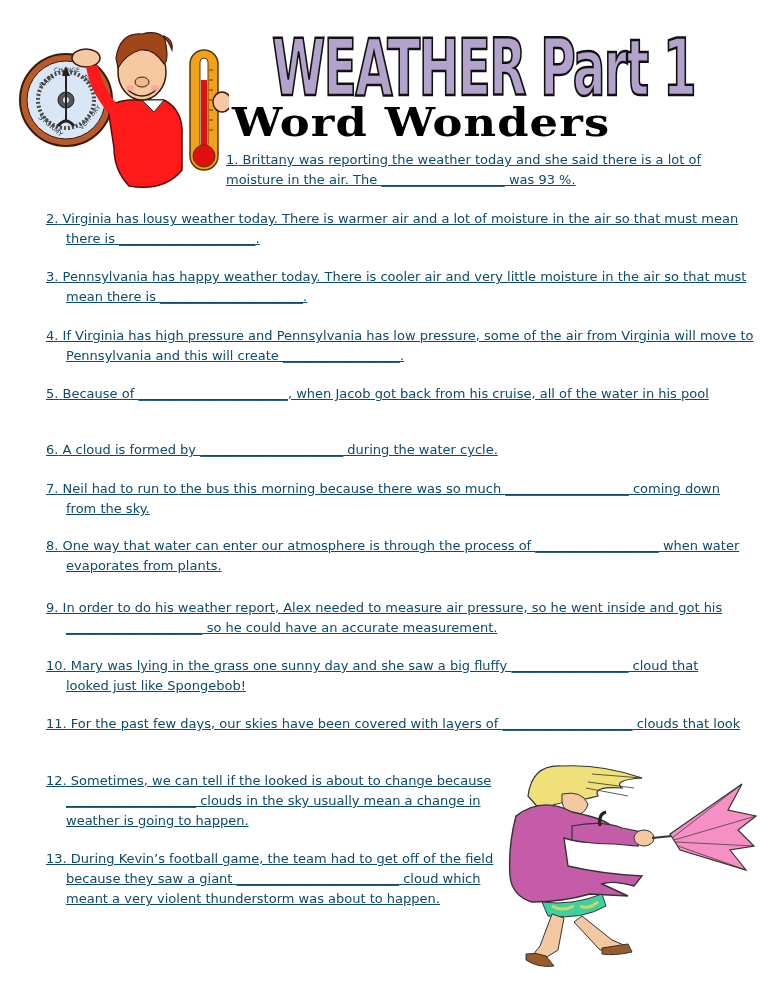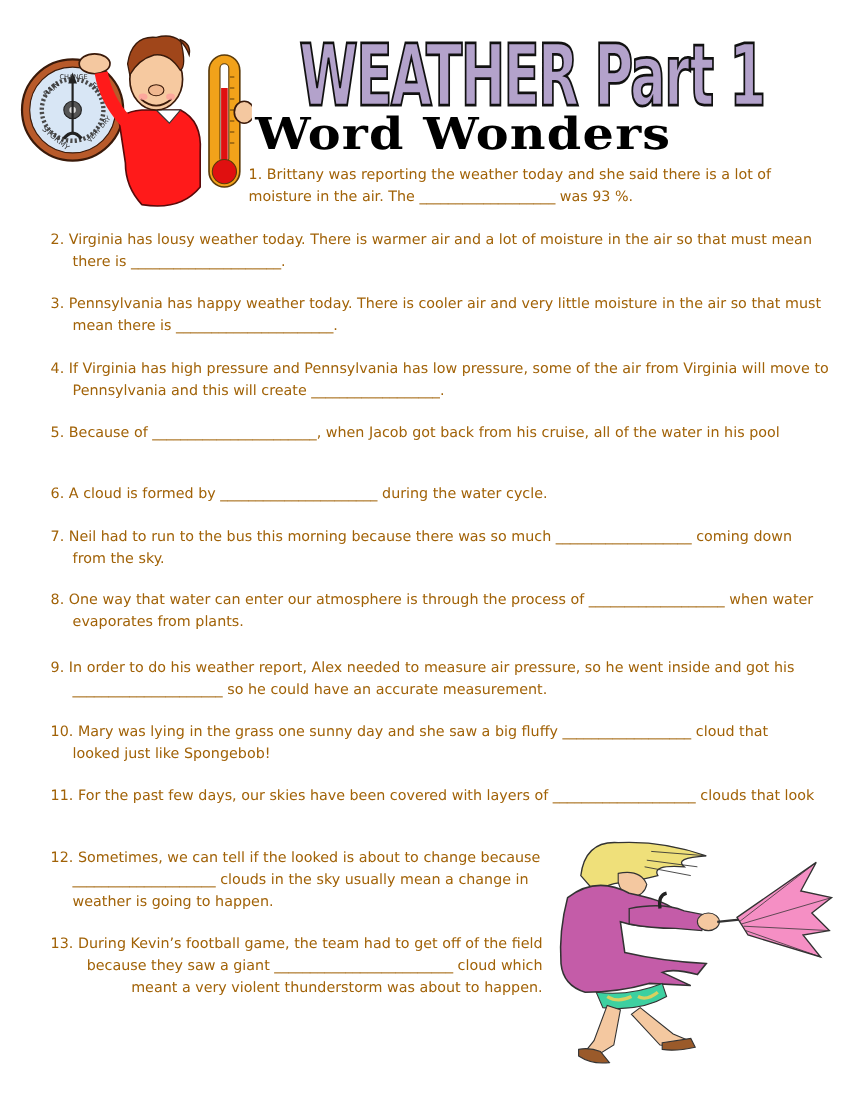--- a/index.html
+++ b/index.html
@@ -21,41 +21,42 @@
       position: absolute; left: 232px; top: 102px;
       font-family: "DejaVu Serif", serif; font-weight: bold;
       font-size: 40px; line-height: 1; color: #000;
       letter-spacing: 1px; white-space: nowrap;
       transform: scaleX(1.12); transform-origin: left top;
     }
 
     
     .q {
       position: absolute; font-size: 13px; line-height: 20px;
-      color: #a16207;
+      color: #0c4a6e;
+      text-decoration: underline;
     }
     .q .line { display: block; white-space: nowrap; }
     .q .indent { padding-left: 20px; }
     .blank { display: inline; letter-spacing: 0; }
 
     .q1 { left: 226px; top: 150px; }
     .q1 .line2 { padding-left: 0; }
 
     .q2 { left: 46px; top: 209px; }
     .q3 { left: 46px; top: 267px; }
     .q4 { left: 46px; top: 326px; }
     .q5 { left: 46px; top: 384px; }
     .q6 { left: 46px; top: 440px; }
     .q7 { left: 46px; top: 479px; }
     .q8 { left: 46px; top: 536px; }
     .q9 { left: 46px; top: 598px; }
     .q10 { left: 46px; top: 656px; }
     .q11 { left: 46px; top: 714px; }
     .q12 { left: 46px; top: 771px; }
-    .q13 { left: 46px; top: 849px; text-align: right; }
+    .q13 { left: 46px; top: 849px; }
 
     .wind-art { position: absolute; left: 502px; top: 756px; width: 262px; height: 212px; }
   </style>
 </head>
 <body>
 
 <svg class="boy-art" viewBox="0 0 215 175">
 
   <g>
     <circle cx="52" cy="80" r="46" fill="#b85a2a" stroke="#3a1a0a" stroke-width="2"></circle>

